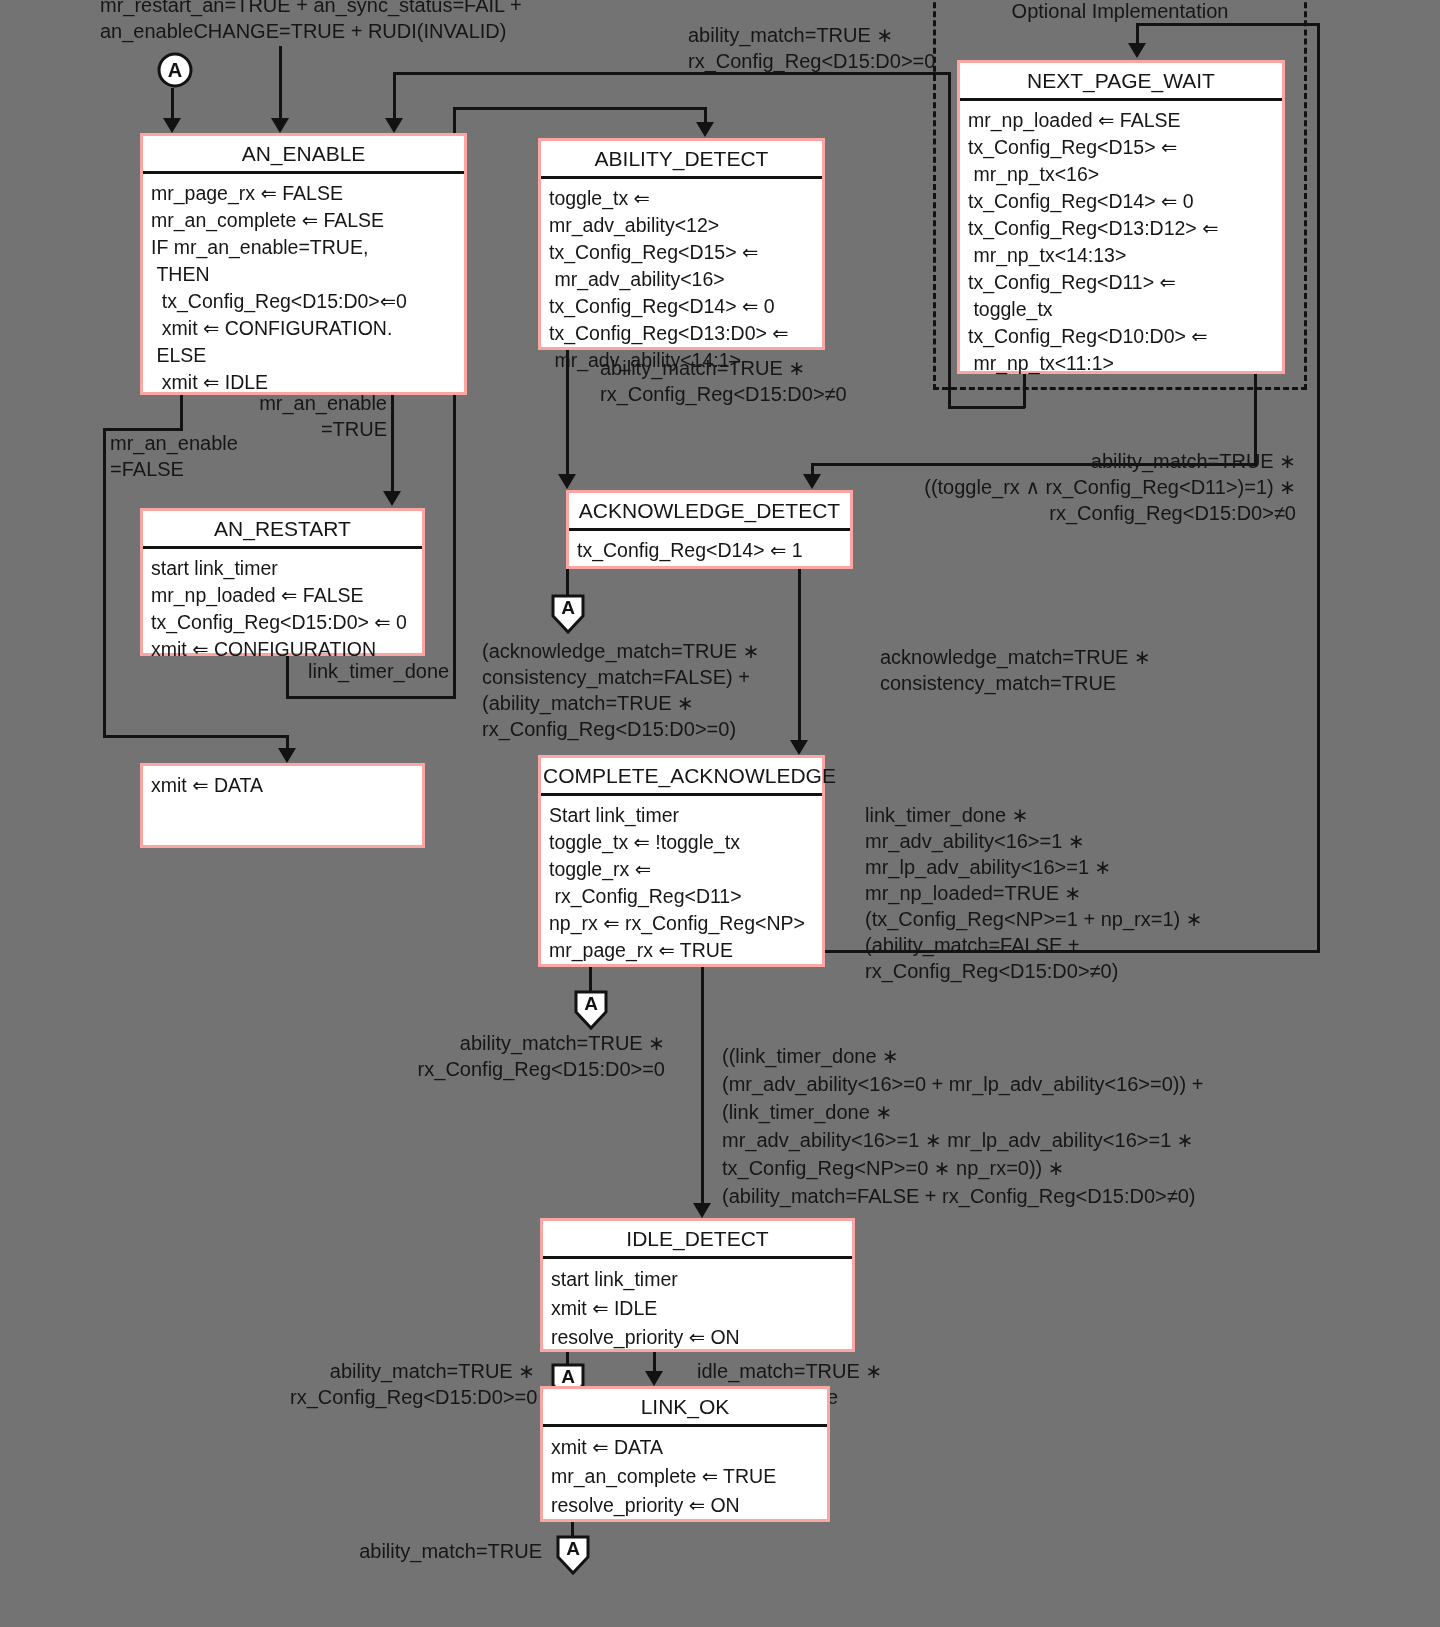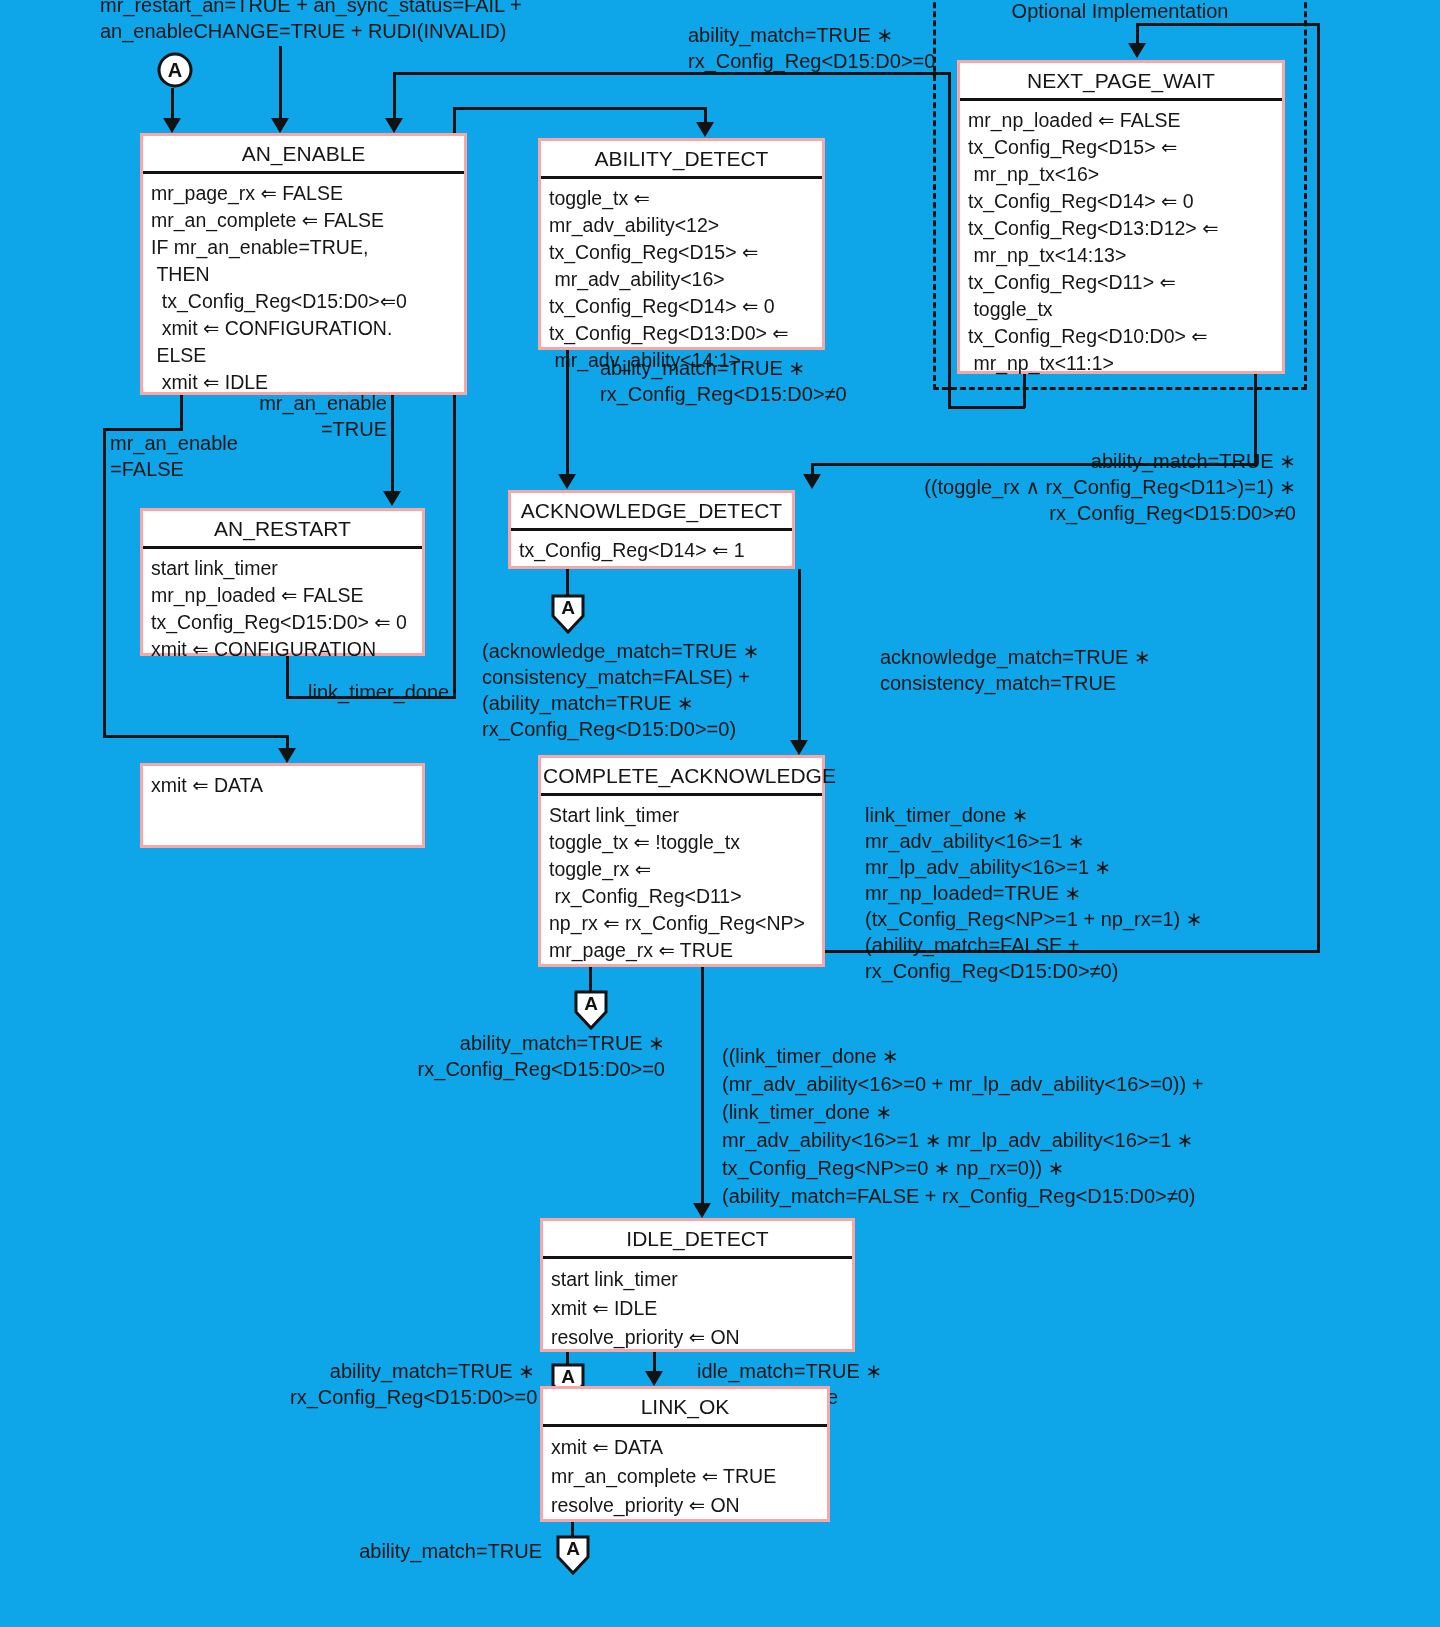--- a/index.html
+++ b/index.html
@@ -1,16 +1,16 @@
 <!DOCTYPE html>
 <html><head>
 <meta charset="utf-8">
 <style>
   html,body{margin:0;padding:0;background:#fff;}
-  #stage{position:relative;width:1440px;height:1627px;background:#0ea5e9;overflow:hidden;
+  #stage{position:relative;width:1440px;height:1627px;background:#737373;overflow:hidden;
          font-family:"Liberation Sans","DejaVu Sans",sans-serif;color:#161616;}
   .box{position:absolute;border:3px solid #fca5a5;background:#fff;box-sizing:border-box;}
   .box .t{border-bottom:3px solid #121212;text-align:center;font-size:21px;padding:6px 4px 5px;white-space:pre;}
   .box .b{padding:6px 8px;font-size:19.5px;line-height:27px;white-space:pre-wrap;}
   .h,.v{position:absolute;background:#121212;}
   .h{height:3px;}.v{width:3px;}
   .dash{position:absolute;border:3px dashed #121212;background:transparent;box-sizing:border-box;}
   .arrd{position:absolute;width:0;height:0;border-left:9px solid transparent;border-right:9px solid transparent;border-top:15px solid #121212;}
   .lbl{position:absolute;font-size:20px;line-height:26px;white-space:pre-wrap;}
   .r{text-align:right;}
@@ -61,21 +61,21 @@
   <div class="arrd" style="left:278px;top:748px;"></div>
   <div class="lbl" style="left:110px;top:430px;">mr_an_enable
 =FALSE</div>
 
   <div class="v" style="left:286px;top:656px;height:43px;"></div>
   <div class="h" style="left:286px;top:696px;width:170px;"></div>
   <div class="v" style="left:453px;top:107px;height:592px;"></div>
   <div class="h" style="left:453px;top:107px;width:254px;"></div>
   <div class="v" style="left:704px;top:107px;height:16px;"></div>
   <div class="arrd" style="left:696px;top:122px;"></div>
-  <div class="lbl" style="left:308px;top:658px;margin-top:21px;">link_timer_done</div>
+  <div class="lbl" style="left:308px;top:658px;">link_timer_done</div>
 
   <div class="v" style="left:566px;top:350px;height:126px;"></div>
   <div class="arrd" style="left:558px;top:474px;"></div>
   <div class="lbl" style="left:600px;top:355px;">ability_match=TRUE ∗
 rx_Config_Reg&lt;D15:D0&gt;≠0</div>
 
   <div class="v" style="left:1254px;top:374px;height:92px;"></div>
   <div class="h" style="left:811px;top:463px;width:446px;"></div>
   <div class="v" style="left:811px;top:463px;height:13px;"></div>
   <div class="arrd" style="left:803px;top:474px;"></div>
@@ -175,21 +175,21 @@
   <div class="box" style="left:538px;top:138px;width:287px;height:212px;">
     <div class="t">ABILITY_DETECT</div>
     <div class="b">toggle_tx ⇐ mr_adv_ability&lt;12&gt;
 tx_Config_Reg&lt;D15&gt; ⇐
  mr_adv_ability&lt;16&gt;
 tx_Config_Reg&lt;D14&gt; ⇐ 0
 tx_Config_Reg&lt;D13:D0&gt; ⇐
  mr_adv_ability&lt;14:1&gt;</div>
   </div>
 
-  <div class="box" style="left:508px;top:490px;width:287px;height:79px;">
+  <div class="box" style="left:566px;top:490px;width:287px;height:79px;">
     <div class="t">ACKNOWLEDGE_DETECT</div>
     <div class="b">tx_Config_Reg&lt;D14&gt; ⇐ 1</div>
   </div>
 
   <div class="box" style="left:538px;top:755px;width:287px;height:212px;">
     <div class="t" style="padding-left:2px;padding-right:20px;">COMPLETE_ACKNOWLEDGE</div>
     <div class="b">Start link_timer
 toggle_tx ⇐ !toggle_tx
 toggle_rx ⇐
  rx_Config_Reg&lt;D11&gt;

